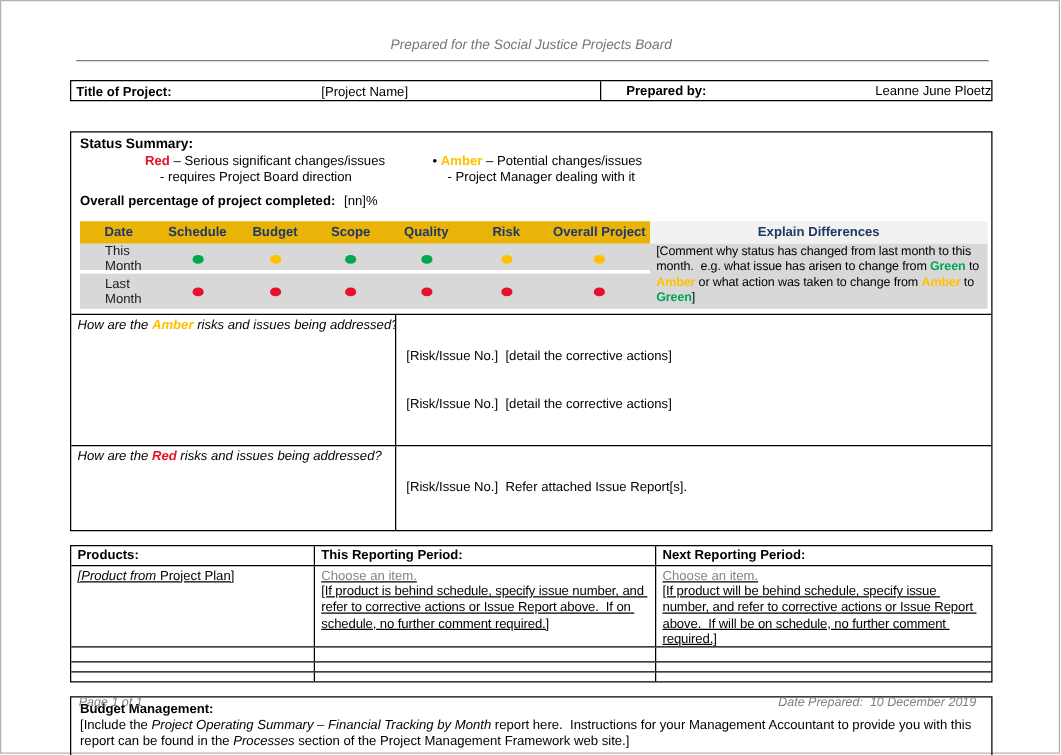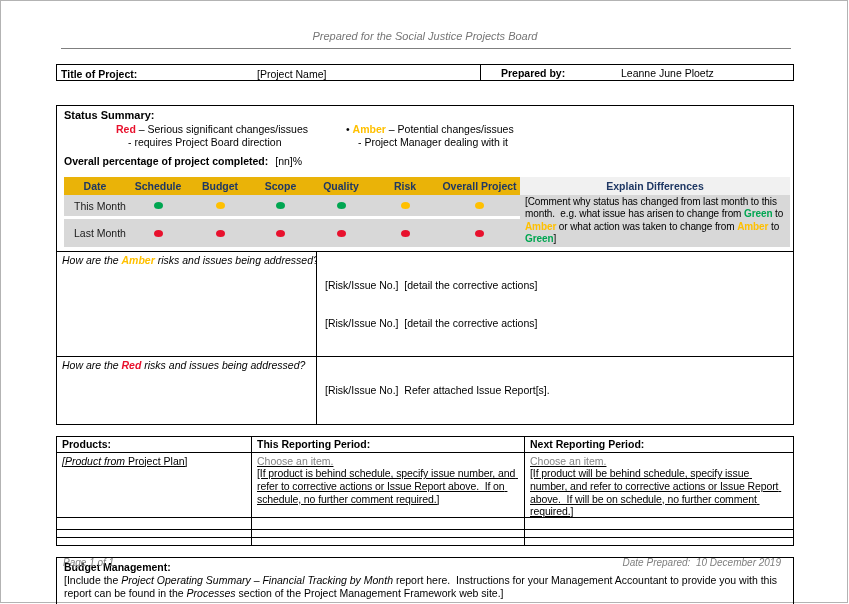--- a/index.html
+++ b/index.html
@@ -16,21 +16,21 @@
 
   
   .doc-header { padding-top: 26px; text-align: center; }
   .doc-title { font-size: 13px; font-weight: bold; color: #757575; line-height: 15px; }
   .doc-subtitle { font-size: 11px; font-style: italic; color: #757575; line-height: 13px; margin-top: 3px; }
   .header-rule { border-top: 1px solid #7f7f7f; margin: 5px 3px 0 5px; }
 
   
   .info-bar { margin-top: 15px; border: 1.5px solid #000; display: flex; align-items: center; height: 17px; font-size: 10.5px; }
   .ib-left { display: flex; align-items: flex-end; width: 423px; height: 100%; }
-  .ib-right { display: flex; align-items: center; flex: 1; height: 100%; border-left: 1.5px solid #000; }
+  .ib-right { display: flex; align-items: center; flex: 1; height: 100%; border-left: 1.5px solid #000; justify-content: space-between; }
   .ib-label { font-weight: bold; }
   .ib-left .ib-label { padding-left: 4px; width: 200px; }
   .ib-right .ib-label { padding-left: 20px; width: 140px; }
 
   
   .status-box { margin-top: 24px; border: 1.5px solid #000; }
   .status-main { padding: 3px 7px 4px 7px; }
   .ss-heading { font-size: 11px; font-weight: bold; line-height: 13px; }
   .legend { display: flex; font-size: 10.5px; line-height: 13px; margin-top: 1px; }
   .leg { width: 230px; }
@@ -46,21 +46,21 @@
   
   .stable { margin-top: 9px; display: flex; width: 726px; font-size: 10.5px; }
   .st-left { width: 456px; }
   .st-cols { display: grid; grid-template-columns: 62px 64px 60px 61px 60px 68px 81px; align-items: center; }
   .st-head { height: 18px; background: #eab308; color: #1f3864; font-weight: bold; text-align: center; }
   .st-head > div { text-align: center; }
   .st-row { background: #d8d8d8; }
   .st-row-this { height: 21px; }
   .st-gap { height: 3px; background: #fff; }
   .st-row-last { height: 28px; }
-  .st-label { text-align: left; padding-left: 10px; color: #1a1a1a; }
+  .st-label { text-align: left; padding-left: 20px; color: #1a1a1a; }
   .dot { width: 9px; height: 7px; border-radius: 50%; margin: 0 auto; }
   .st-right { flex: 1; }
   .st-head-right { height: 18px; background: #f1f1f1; color: #1f3864; font-weight: bold; text-align: center; line-height: 18px; }
   .st-comment { height: 52px; background: #d8d8d8; padding: 1px 5px; font-size: 10px; line-height: 12.4px; white-space: pre-wrap; overflow: hidden; letter-spacing: -0.1px; }
   .c-word { font-weight: bold; }
 
   
   .q-row { border-top: 1.2px solid #000; display: flex; font-size: 10.5px; }
   .q-left { width: 260px; border-right: 1.2px solid #000; font-style: italic; padding: 2px 4px 2px 5px; white-space: nowrap; overflow: hidden; }
   .q-word { font-weight: bold; }

